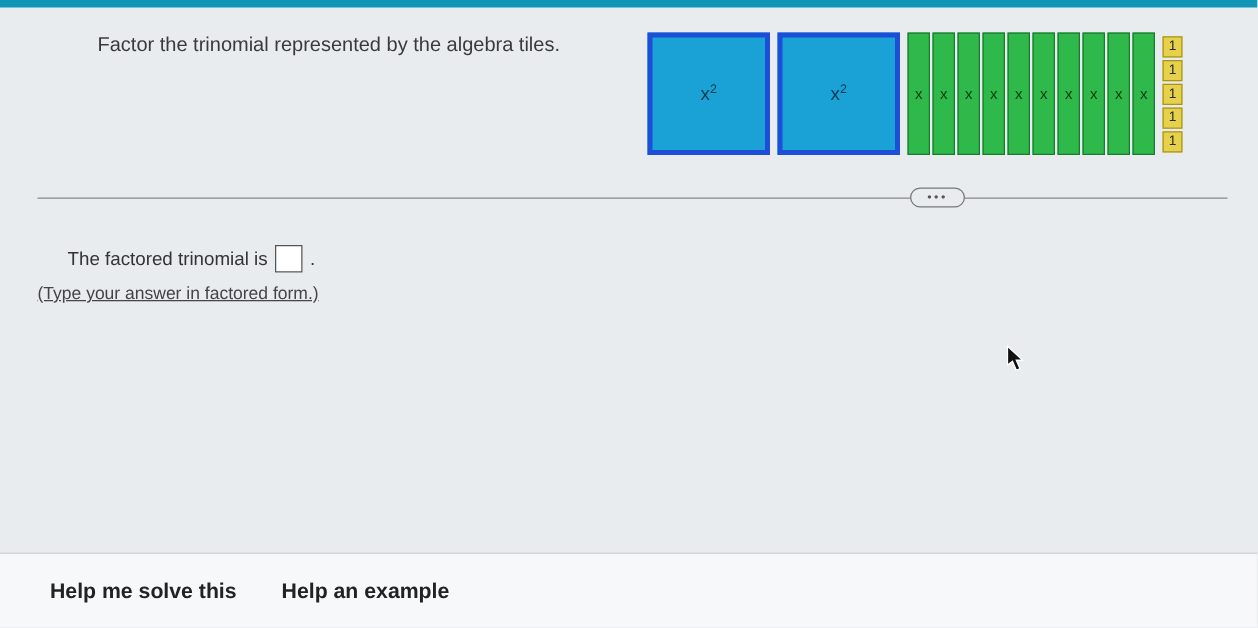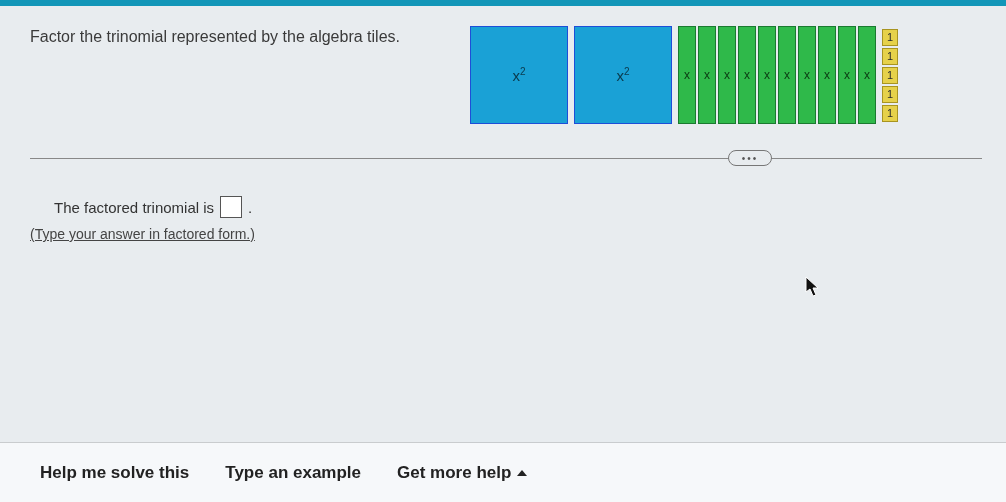--- a/index.html
+++ b/index.html
@@ -23,32 +23,33 @@
   .question-row {
     display: flex;
     align-items: flex-start;
     gap: 20px;
   }
   .question-text {
     font-size: 16px;
     color: #3a3a3a;
     padding-top: 4px;
     flex: 0 0 420px;
+    margin-left: 48px;
   }
   .tiles-area {
     display: flex;
     align-items: center;
     gap: 6px;
     padding-top: 2px;
   }
   .sq-tile {
     width: 98px;
     height: 98px;
     background: #1aa1d6;
-    border: 1px solid #1d4ed8;
+    border: 4px solid #1d4ed8;
     display: flex;
     align-items: center;
     justify-content: center;
     color: #0a3a4d;
     font-size: 15px;
     position: relative;
   }
   .sq-tile .sq-label { position: relative; }
   .sq-tile sup { font-size: 10px; vertical-align: super; }
   .x-strip-group {
@@ -274,19 +275,15 @@
     <path d="M1 1 L1 16 L5 13 L8 20 L11 19 L8 12 L13 12 Z" fill="#111" stroke="#fff" stroke-width="1"></path>
   </svg>
 
 </div>
 
 <div class="footer">
   <div class="footer-link">
     <span>Help me solve this</span>
   </div>
   <div class="footer-link">
-    <span>Type an example</span>
-  </div>
-  <div class="footer-link">
-    <span>Get more help</span>
-    <span class="caret-up"></span>
+    <span>Help an example</span>
   </div>
 </div>
 
 </body></html>

